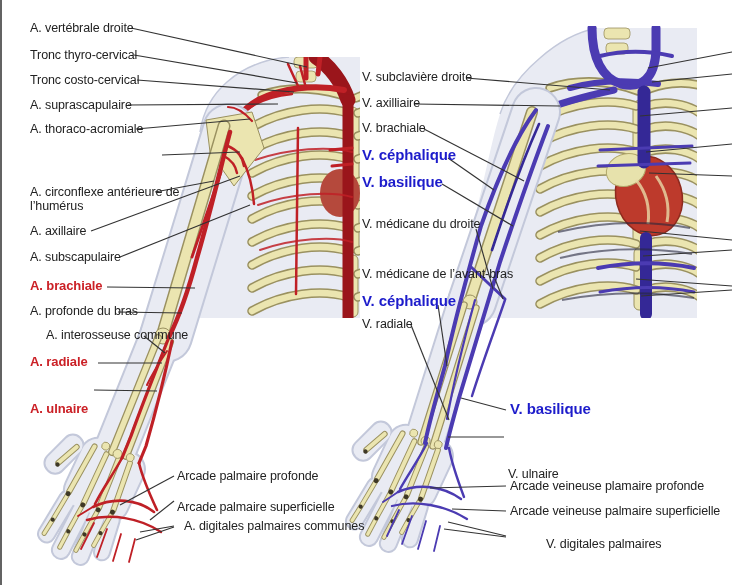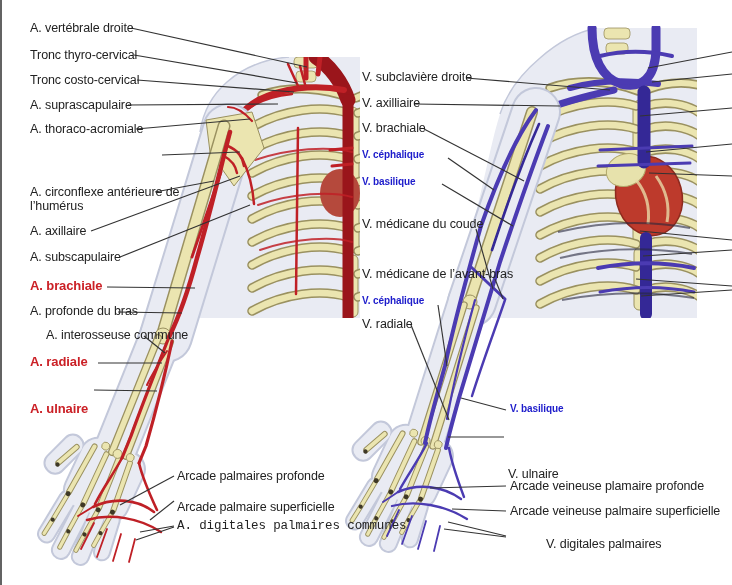--- a/index.html
+++ b/index.html
@@ -8,21 +8,21 @@
     overflow:hidden;font-family:"Liberation Sans","DejaVu Sans",sans-serif;
   }
   #art-svg,#annot-svg{position:absolute;left:0;top:0;width:732px;height:585px;}
   #labels-layer{position:absolute;left:0;top:0;width:732px;height:585px;pointer-events:none;border-radius:16px;}
   .lbl{
     position:absolute;font-size:12.5px;line-height:14px;color:var(--label-text);
     white-space:nowrap;letter-spacing:-0.1px;
   }
   .lbl.wrap{white-space:normal;}
   .lbl.artery{color:var(--label-artery);font-weight:bold;font-size:13px;}
-  .lbl.vein{color:var(--label-vein);font-weight:bold;font-size:10px;}
+  .lbl.vein{color:var(--label-vein);font-weight:bold;font-size:15px;}
   .bone-pair-dark{stroke:var(--bone-stroke);fill:none;stroke-linecap:round;}
   .bone-pair-light{stroke:var(--bone-fill);fill:none;stroke-linecap:round;}
   .vessel{fill:none;stroke-linecap:round;stroke-linejoin:round;}
 </style>
 </head>
 <body>
 
 <div id="canvas">
 
 <svg id="art-svg" viewBox="0 0 732 585" aria-hidden="true">
@@ -245,29 +245,29 @@
       <div class="lbl plain" style="left: 30px; top: 98px;">A. suprascapulaire</div>
       <div class="lbl plain" style="left: 30px; top: 122px;">A. thoraco-acromiale</div>
       <div class="lbl plain wrap" style="left: 30px; top: 185px; width: 165px;">A. circonflexe antérieure de l’humérus</div>
       <div class="lbl plain" style="left: 30px; top: 224px;">A. axillaire</div>
       <div class="lbl plain" style="left: 30px; top: 250px;">A. subscapulaire</div>
       <div class="lbl artery" style="left: 30px; top: 279px;">A. brachiale</div>
       <div class="lbl plain" style="left: 30px; top: 304px;">A. profonde du bras</div>
       <div class="lbl plain" style="left: 46px; top: 328px;">A. interosseuse commune</div>
       <div class="lbl artery" style="left: 30px; top: 355px;">A. radiale</div>
       <div class="lbl artery" style="left: 30px; top: 402px;">A. ulnaire</div>
-      <div class="lbl plain" style="left: 177px; top: 469px;">Arcade palmaires profonde</div>
+      <div class="lbl plain" style="left: 177px; top: 469px;">Arcade palmaire profonde</div>
       <div class="lbl plain" style="left: 177px; top: 500px;">Arcade palmaire superficielle</div>
-      <div class="lbl plain" style="left: 177px; top: 519px; font-family: Liberation Mono, monospace;">A. digitales palmaires communes</div>
+      <div class="lbl plain" style="left: 184px; top: 519px;">A. digitales palmaires communes</div>
       <div class="lbl plain" style="left: 362px; top: 70px;">V. subclavière droite</div>
       <div class="lbl plain" style="left: 362px; top: 96px;">V. axilliaire</div>
       <div class="lbl plain" style="left: 362px; top: 121px;">V. brachiale</div>
       <div class="lbl vein" style="left: 362px; top: 148px;">V. céphalique</div>
       <div class="lbl vein" style="left: 362px; top: 175px;">V. basilique</div>
-      <div class="lbl plain" style="left: 362px; top: 217px;">V. médicane du coude</div>
+      <div class="lbl plain" style="left: 362px; top: 217px;">V. médicane du droite</div>
       <div class="lbl plain" style="left: 362px; top: 267px;">V. médicane de l’avant-bras</div>
       <div class="lbl vein" style="left: 362px; top: 294px;">V. céphalique</div>
       <div class="lbl plain" style="left: 362px; top: 317px;">V. radiale</div>
       <div class="lbl vein" style="left: 510px; top: 402px;">V. basilique</div>
       <div class="lbl plain" style="left: 508px; top: 442px; margin-top: 25px;">V. ulnaire</div>
       <div class="lbl plain" style="left: 510px; top: 479px;">Arcade veineuse plamaire profonde</div>
       <div class="lbl plain" style="left: 510px; top: 504px;">Arcade veineuse palmaire superficielle</div>
       <div class="lbl plain" style="left: 510px; top: 537px; margin-left: 36px;">V. digitales palmaires</div>
     </div>
 </div>

